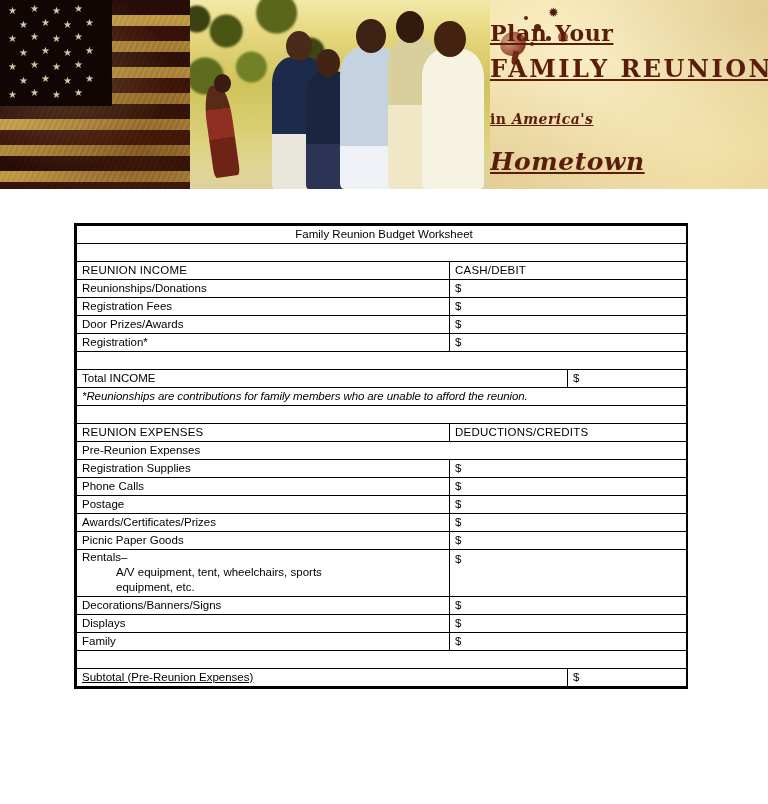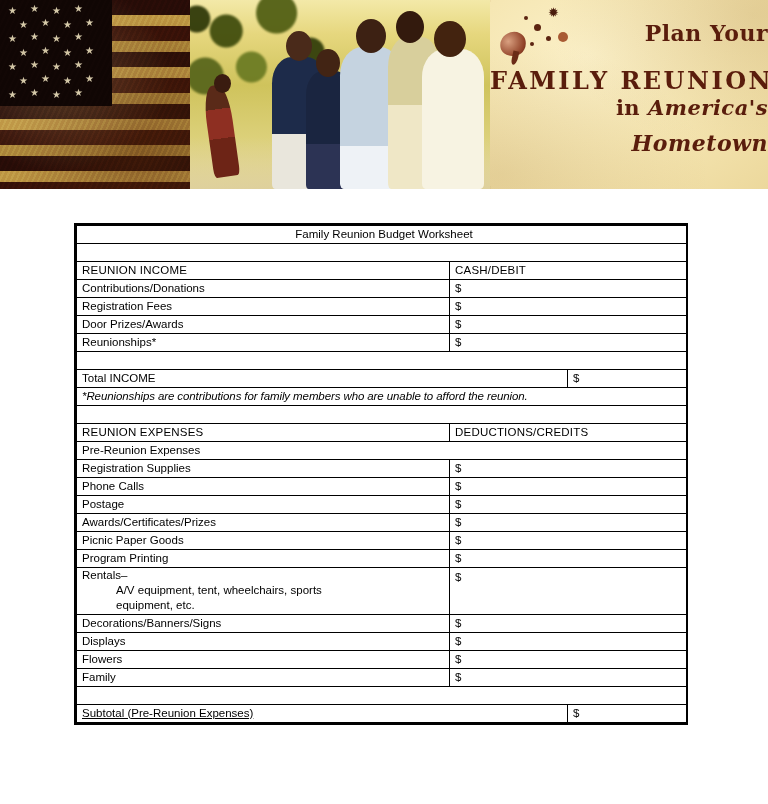--- a/index.html
+++ b/index.html
@@ -162,29 +162,30 @@
   .dot { position:absolute; background:#5c2411; border-radius:50%; }
   .bird {
     position:absolute; left:52px; top:-2px; width:16px; height:10px;
     color:#4b1d0d; font-size:13px; line-height:10px;
   }
 
   .tp-line {
     position: relative;
     color: #5a1d0c;
     font-family: "DejaVu Serif", "Liberation Serif", serif;
-    text-align: right;
+    text-align: left;
     font-weight: bold;
     letter-spacing: .5px;
     white-space: nowrap;
+    text-decoration: underline;
   }
   .tp-plan   { margin-top: 20px;  font-size: 22px; }
-  .tp-family { margin-top: 20px;  font-size: 24px; letter-spacing: 2.5px; }
-  .tp-in     {  font-size: 21px; }
-  .tp-home   { margin-top: 10px;   font-size: 22px; font-style: italic; }
+  .tp-family { margin-top: 8px;  font-size: 24px; letter-spacing: 2.5px; }
+  .tp-in     { margin-top: 28px;  font-size: 14px; }
+  .tp-home   { margin-top: 20px;   font-size: 25px; font-style: italic; }
   .tp-in .em { font-style: italic; }
 
   
   .sheet {
     position: absolute;
     left: 74px;
     top: 223px;
     width: 614px;
     border: 2px solid #000;
     box-sizing: border-box;
@@ -341,33 +342,33 @@
       <tr>
         <td class="spacer" colspan="3"></td>
       </tr>
 
       <tr>
         <td class="section">REUNION  INCOME</td>
         <td class="section" colspan="2">CASH/DEBIT</td>
       </tr>
 
       <tr>
-        <td class="plain">Contributions/Donations</td>
+        <td class="plain">Reunionships/Donations</td>
         <td class="amount" colspan="2">$</td>
       </tr>
       <tr>
         <td class="plain">Registration Fees</td>
         <td class="amount" colspan="2">$</td>
       </tr>
       <tr>
         <td class="plain">Door Prizes/Awards</td>
         <td class="amount" colspan="2">$</td>
       </tr>
       <tr>
-        <td class="plain">Reunionships*</td>
+        <td class="plain">Registration*</td>
         <td class="amount" colspan="2">$</td>
       </tr>
 
       <tr>
         <td class="spacer" colspan="3"></td>
       </tr>
 
       <tr>
         <td class="total" colspan="2">Total INCOME</td>
         <td class="amount">$</td>
@@ -401,24 +402,20 @@
       <tr>
         <td class="plain">Postage</td>
         <td class="amount" colspan="2">$</td>
       </tr>
       <tr>
         <td class="plain">Awards/Certificates/Prizes</td>
         <td class="amount" colspan="2">$</td>
       </tr>
       <tr>
         <td class="plain">Picnic Paper Goods</td>
-        <td class="amount" colspan="2">$</td>
-      </tr>
-      <tr>
-        <td class="plain">Program Printing</td>
         <td class="amount" colspan="2">$</td>
       </tr>
 
       <tr>
         <td class="rentals">
           <span>Rentals–</span>
           <span class="rent-sub">A/V equipment, tent, wheelchairs, sports</span>
           <span class="rent-sub">equipment, etc.</span>
         </td>
         <td class="amount" colspan="2" style="vertical-align:top; padding-top:2px;">$</td>
@@ -426,24 +423,20 @@
 
       <tr>
         <td class="plain">Decorations/Banners/Signs</td>
         <td class="amount" colspan="2">$</td>
       </tr>
       <tr>
         <td class="plain">Displays</td>
         <td class="amount" colspan="2">$</td>
       </tr>
       <tr>
-        <td class="plain">Flowers</td>
-        <td class="amount" colspan="2">$</td>
-      </tr>
-      <tr>
         <td class="plain">Family</td>
         <td class="amount" colspan="2">$</td>
       </tr>
 
       <tr>
         <td class="spacer" colspan="3"></td>
       </tr>
 
       <tr>
         <td class="total" colspan="2"><span class="u">Subtotal (Pre-Reunion Expenses)</span></td>

